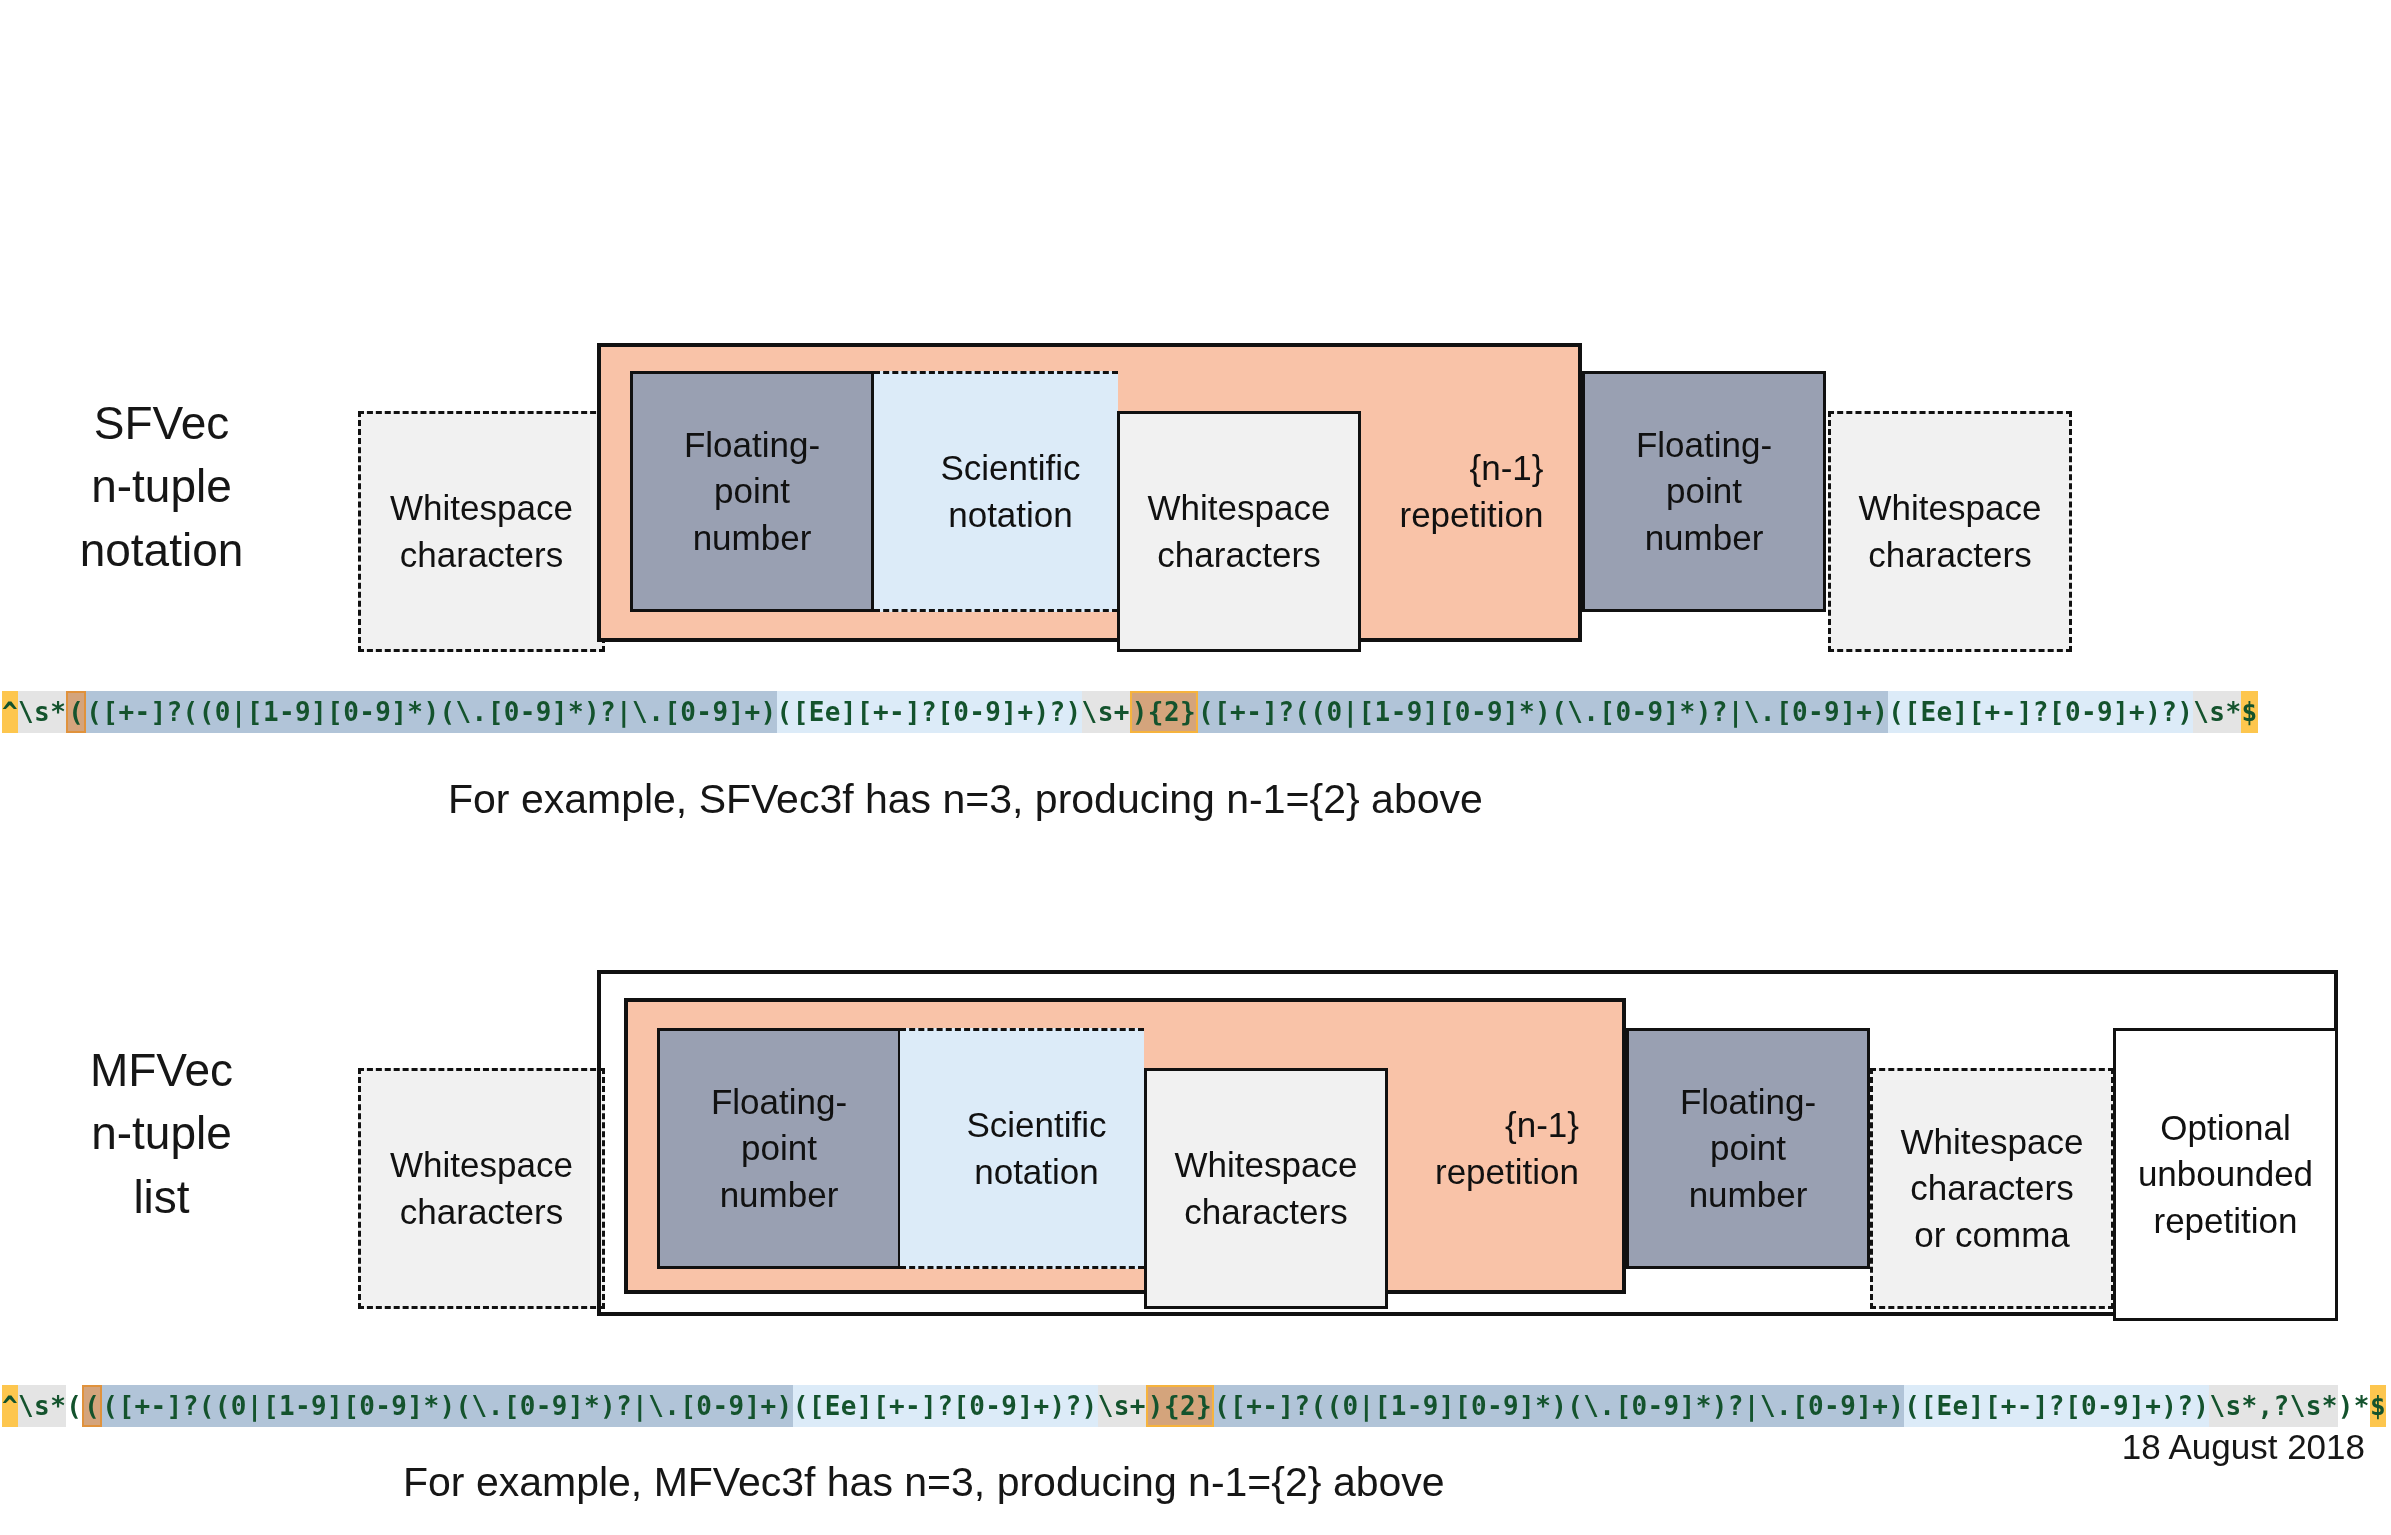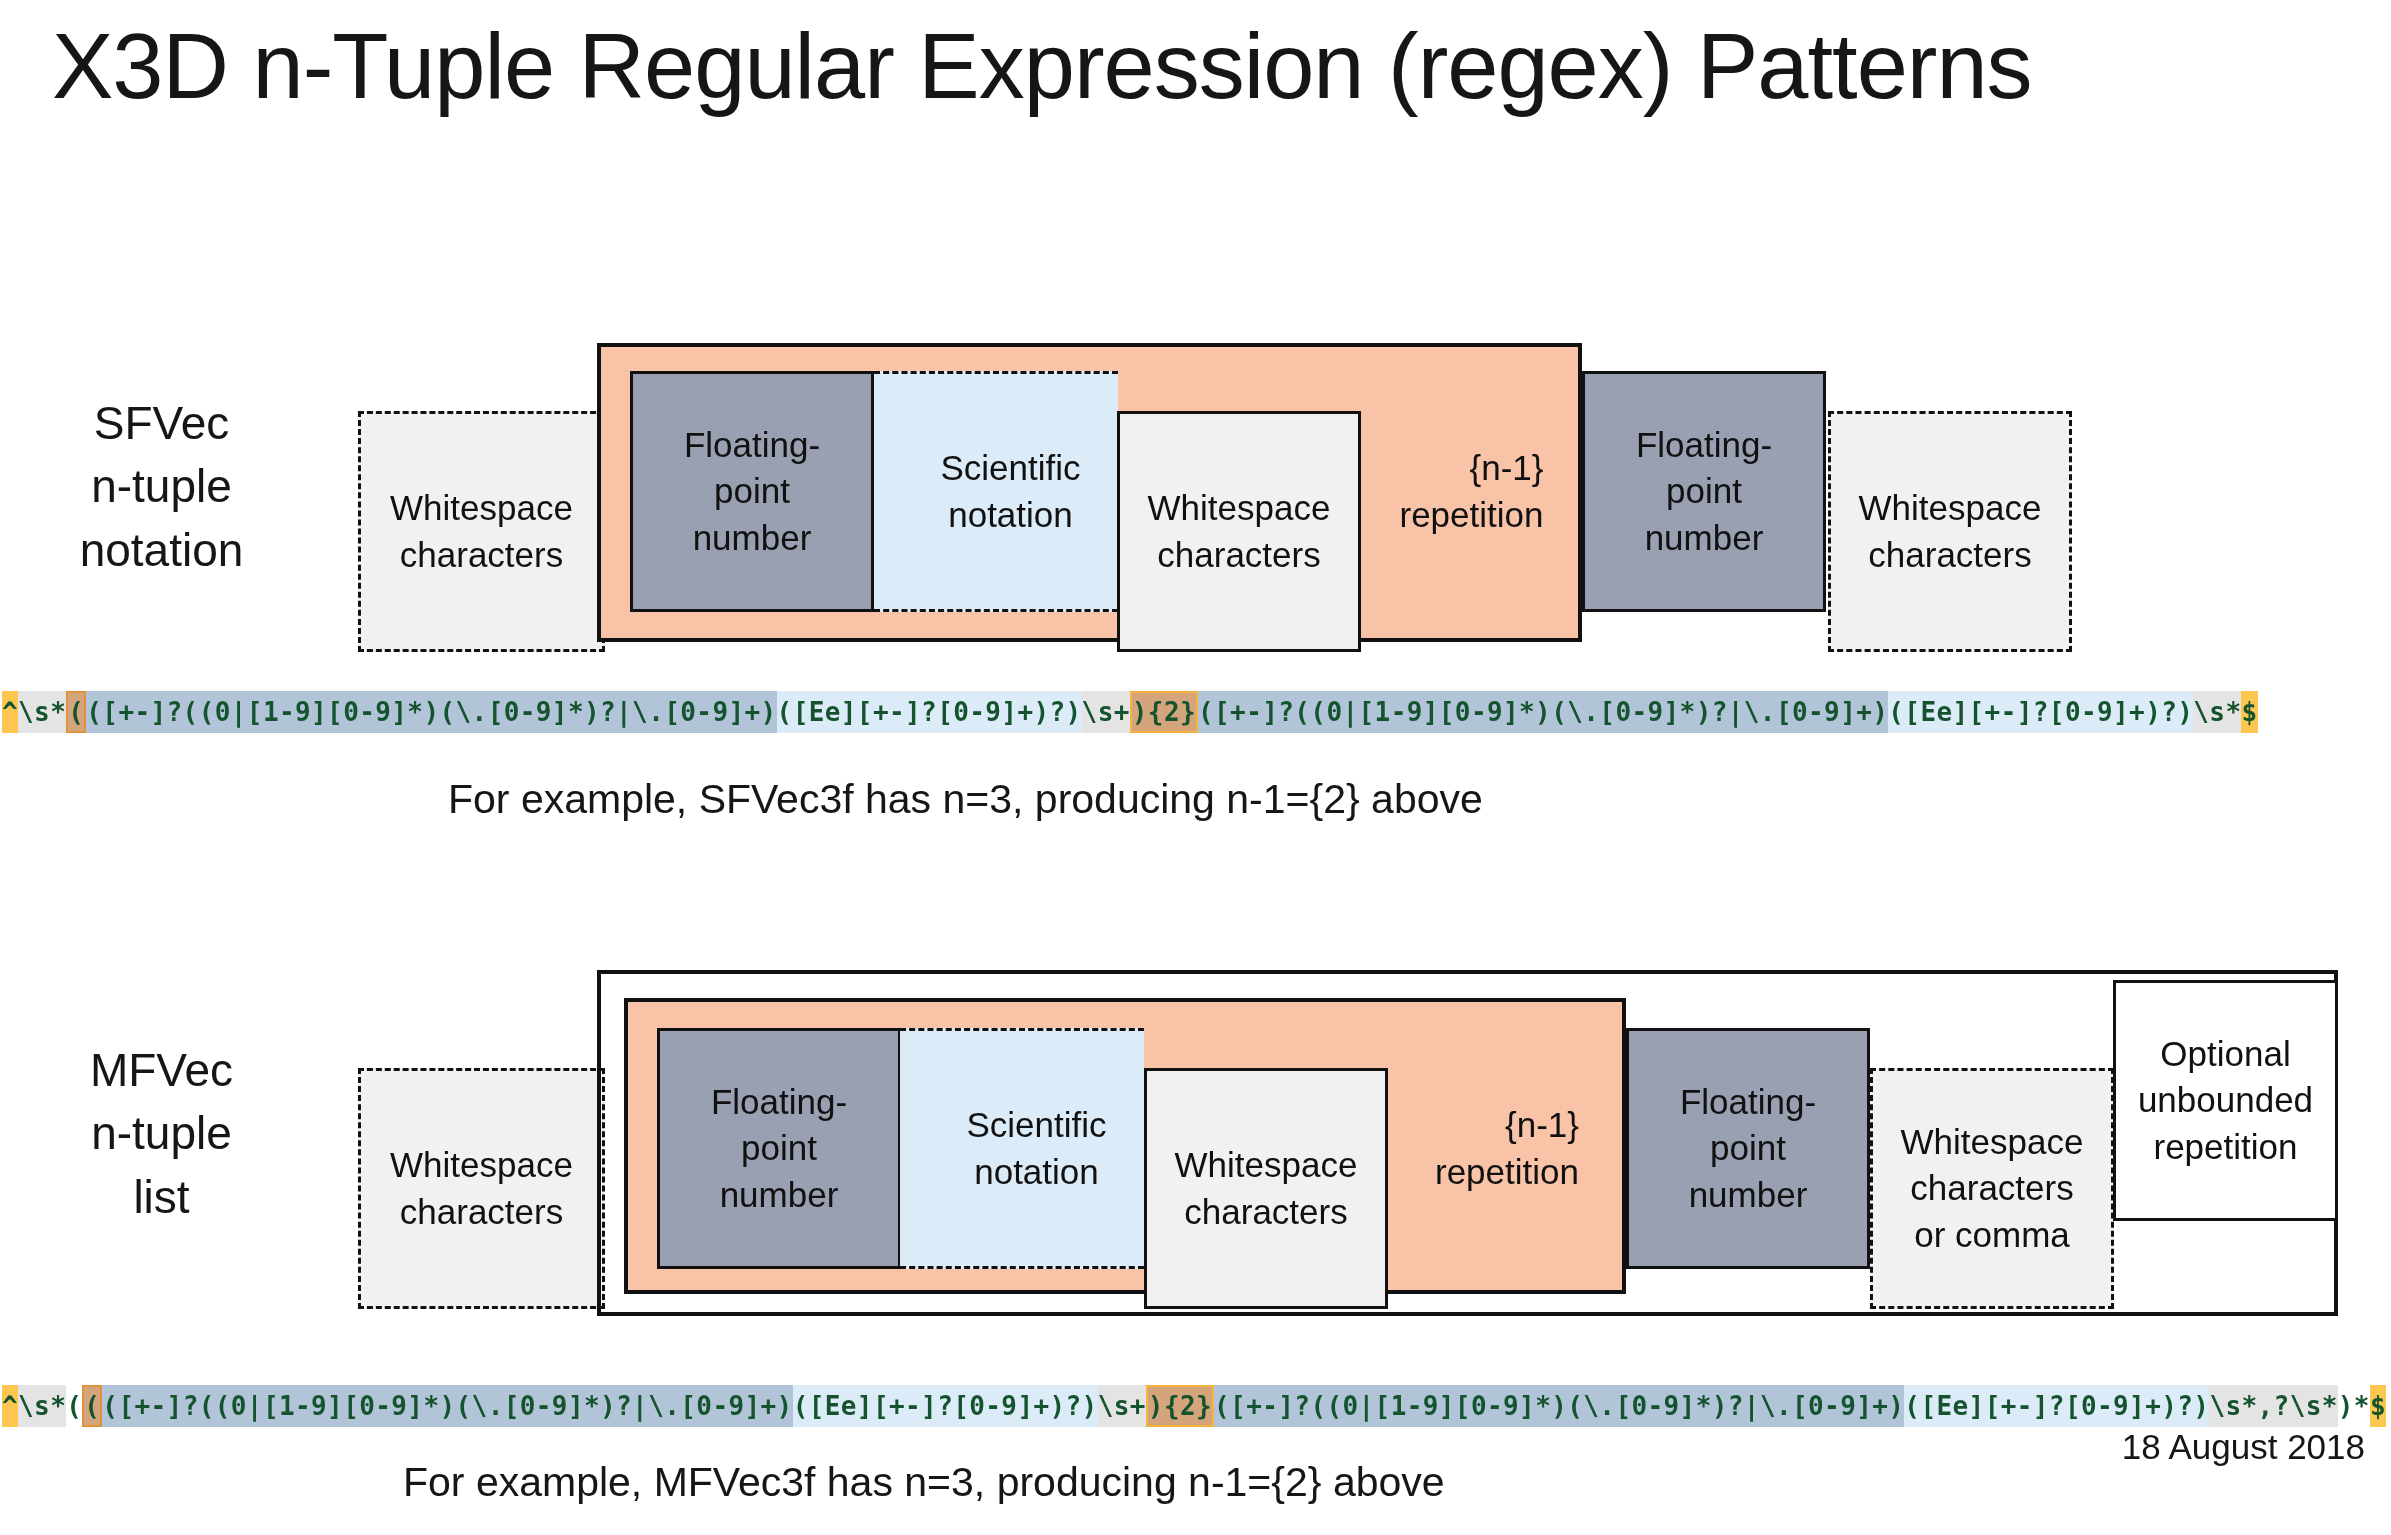--- a/index.html
+++ b/index.html
@@ -58,21 +58,21 @@
   
   #mf-ws-left  { left:358px;  top:1028px; width:247px; height:241px; z-index:1; }
   #mf-outer    { left:597px;  top:970px;  width:1741px; height:346px; z-index:2; }
   #mf-salmon   { left:624px;  top:998px; width:1002px; height:296px; z-index:3; }
   #mf-fp1      { left:657px;  top:1028px; width:244px; height:241px; z-index:4; }
   #mf-sci      { left:900px;  top:1028px; width:244px; height:241px; z-index:4; }
   #mf-ws-mid   { left:1144px; top:1028px; width:244px; height:241px; z-index:4; }
   #mf-rep      { left:1388px; top:1028px; width:238px; height:241px; z-index:4; }
   #mf-fp2      { left:1626px; top:1028px; width:244px; height:241px; z-index:4; }
   #mf-ws-comma { left:1870px; top:1028px; width:244px; height:241px; z-index:4; }
-  #mf-optional { left:2113px; top:980px; width:225px; height:241px; z-index:4; }
+  #mf-optional { left:2113px; top:1028px; width:225px; height:293px; z-index:4; }
 
   
   .regex {
     position:absolute; left:2px; white-space:nowrap;
     font-family:"DejaVu Sans Mono","Liberation Mono",monospace;
     font-weight:bold; font-size:26px; letter-spacing:0.4px; color:#14532d;
   }
   #regex1 { top:697px; }
   #regex2 { top:1391px; }
   .seg { padding:6px 0; }
@@ -87,21 +87,20 @@
   .example { position:absolute; font-size:41px; color:#161616; white-space:nowrap; }
   #example1 { left:448px; top:776px; }
   #example2 { left:403px; top:1459px; }
   .date { position:absolute; right:27px; top:1427px; font-size:35px; color:#161616; white-space:nowrap; }
 </style>
 </head>
 <body>
 
 <div class="canvas">
 
-  <div class="title">X3D n-Tuple Regular Expression (regex) Patterns</div>
 
   <div class="row-label" id="sfvec-label">SFVec
 n-tuple
 notation</div>
 
   <div class="box dashed fill-ws" id="sf-ws-left">Whitespace
 characters</div>
   <div class="salmon-frame" id="sf-salmon"></div>
   <div class="box solid fill-fp" id="sf-fp1">Floating-
 point

